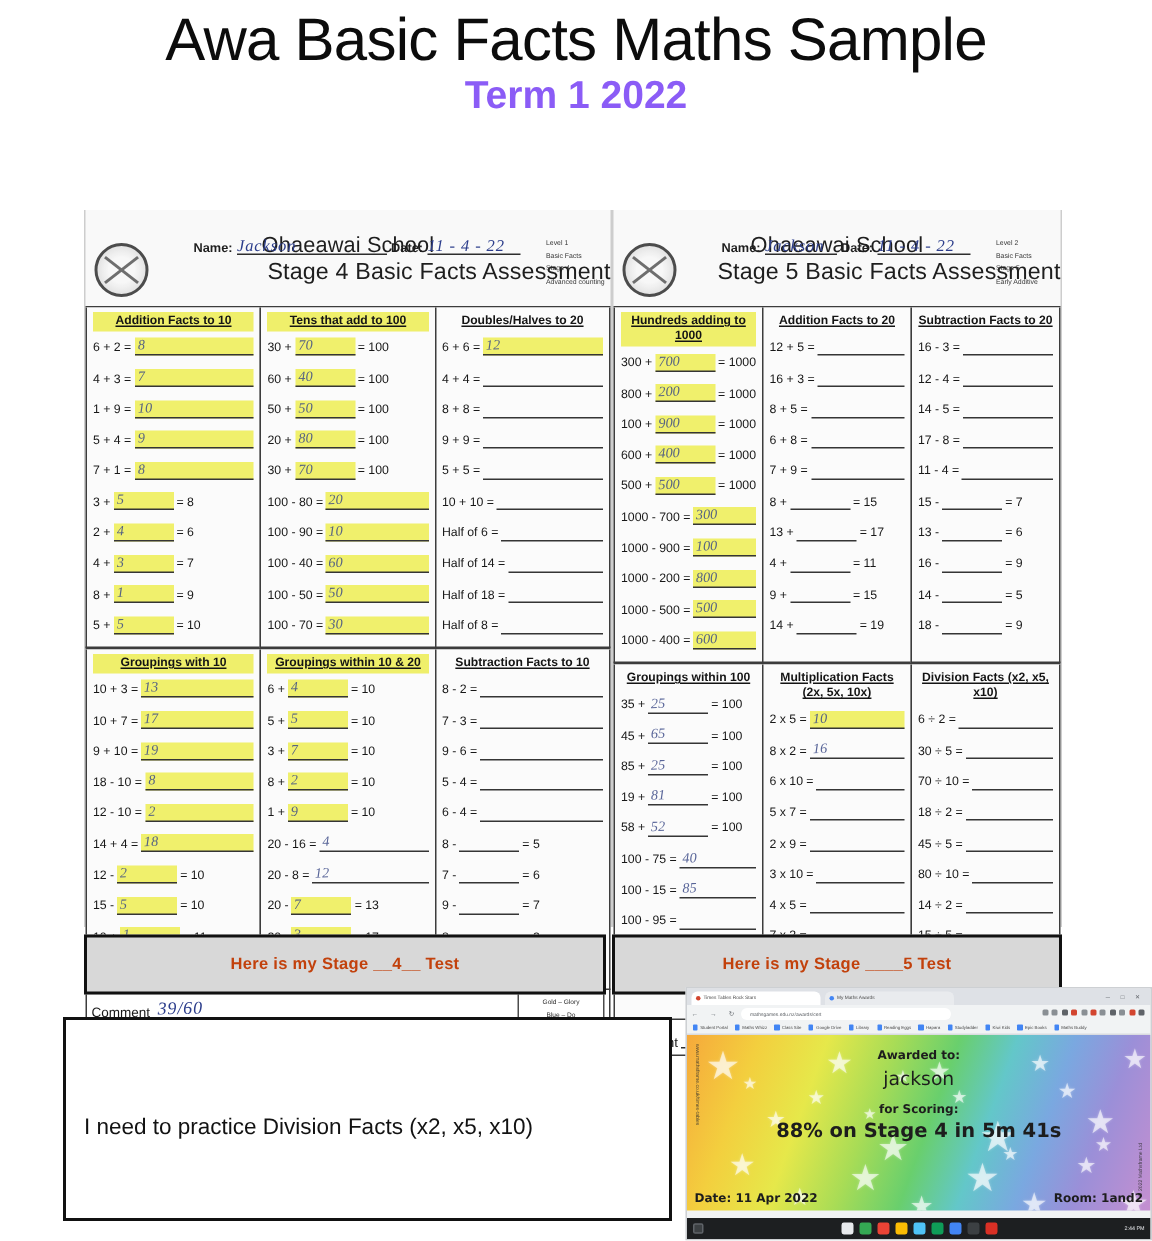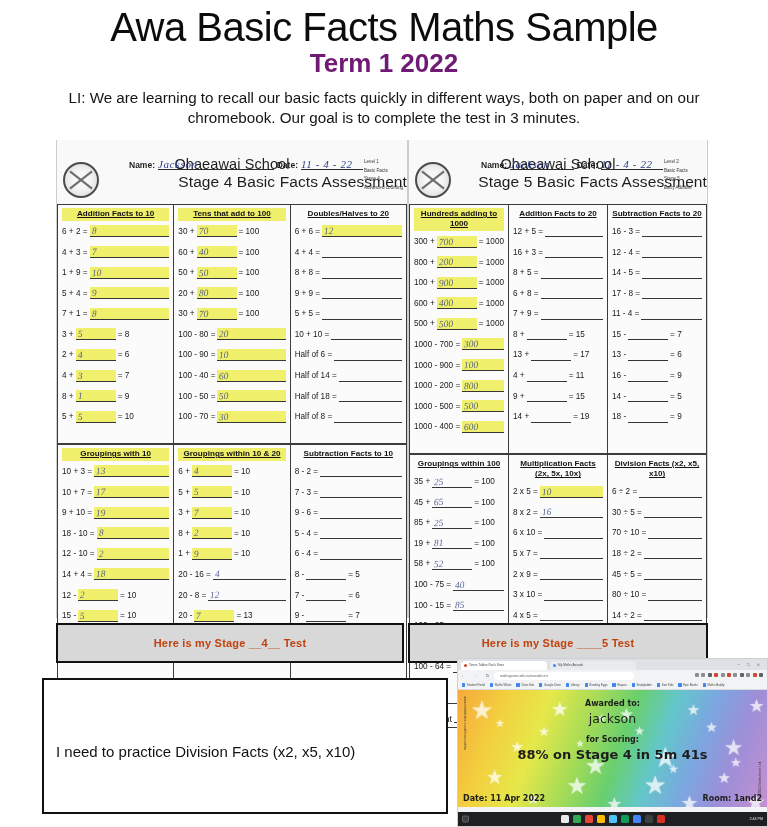--- a/index.html
+++ b/index.html
@@ -12,21 +12,21 @@
     position: relative;
   }
 
   
   #title-block { text-align:center; padding-top:6px; }
   #main-title {
     font-size: 40px; font-weight: 400; color:#0c0c0c;
     letter-spacing:-0.5px; line-height: 1.05; white-space:nowrap;
   }
   #sub-title {
-    font-size: 26px; font-weight: 700; color:#701a75;
+    font-size: 26px; font-weight: 700; color:#8b5cf6;
     line-height: 1.15; margin-top: 1px;
   }
   #li-text {
     font-size: 15.2px; color:#151515; line-height:1.35;
     margin: 9px auto 0; width: 700px; text-align:center;
   }
 
   
   #sheets-row {
     position:absolute; left:0; top:140px; width:768px; height:480px;
@@ -50,21 +50,21 @@
   }
   .crest:before, .crest:after {
     content:""; position:absolute; left:50%; top:50%;
     width:28px; height:2px; background:#6d6d6d;
     transform-origin:center;
   }
   .crest:before { transform: translate(-50%,-50%) rotate(38deg); }
   .crest:after  { transform: translate(-50%,-50%) rotate(-38deg); }
 
   .name-line {
-    position:absolute; left:72px; top:3px; right:44px;
+    position:absolute; left:72px; top:3px; right:60px;
     font-size:8.5px; color:#1c1c1c; display:flex; align-items:flex-end; gap:3px;
   }
   .name-line .lbl { font-weight:600; }
   .hw {
     font-family:"Liberation Serif", serif;
     color:#2a3c8c; font-size:11px; font-style:italic;
     letter-spacing:0.6px; line-height:1;
     transform: rotate(-1.2deg); white-space:nowrap;
   }
   .rule { flex:1; border-bottom:0.8px solid #2a2a2a; height:11px; }
@@ -83,21 +83,21 @@
     position:absolute; right:1px; top:2px; width:44px;
     font-size:4.6px; line-height:1.9; color:#333; text-align:left;
     padding-left:2px;
   }
 
   
   .grid { display:flex; border-top:1px solid #3a3a3a; }
   .col {
     border-left:1px solid #3a3a3a; border-right:1px solid #3a3a3a;
     border-bottom:1px solid #3a3a3a;
-    padding:3px 4px 16px; flex:1 1 0; margin-left:-1px;
+    padding:3px 4px 4px; flex:1 1 0; margin-left:-1px;
     background:#fff;
   }
   .col:first-child { margin-left:0; }
   .col-head {
     text-align:center; font-size:8.1px; font-weight:700;
     text-decoration:underline; color:#111; line-height:1.25;
     padding:1px 0 2px;
   }
   .col-head.hl { background:#f2f26a; }
   .q {
@@ -262,21 +262,20 @@
     position:absolute; right:4px; top:50%; transform:translateY(-50%);
     font-size:3.6px; color:#e8eaed; white-space:nowrap;
   }
 </style>
 </head>
 <body>
 
 <div id="title-block">
   <div id="main-title">Awa Basic Facts Maths Sample</div>
   <div id="sub-title">Term 1 2022</div>
-  <div id="li-text">LI:  We are learning to recall our basic facts quickly in different ways, both on paper and on our chromebook.  Our goal is to complete the test in 3 minutes.</div>
 </div>
 
 <div id="sheets-row">
   <div class="sheet" id="sheet-left">
       <div class="sheet-head">
         <div class="crest"></div>
         <div class="name-line">
           <span class="lbl">Name:</span>
           <span class="rule name"><span class="hw">Jackson</span></span>
           <span class="lbl">Date:</span>

